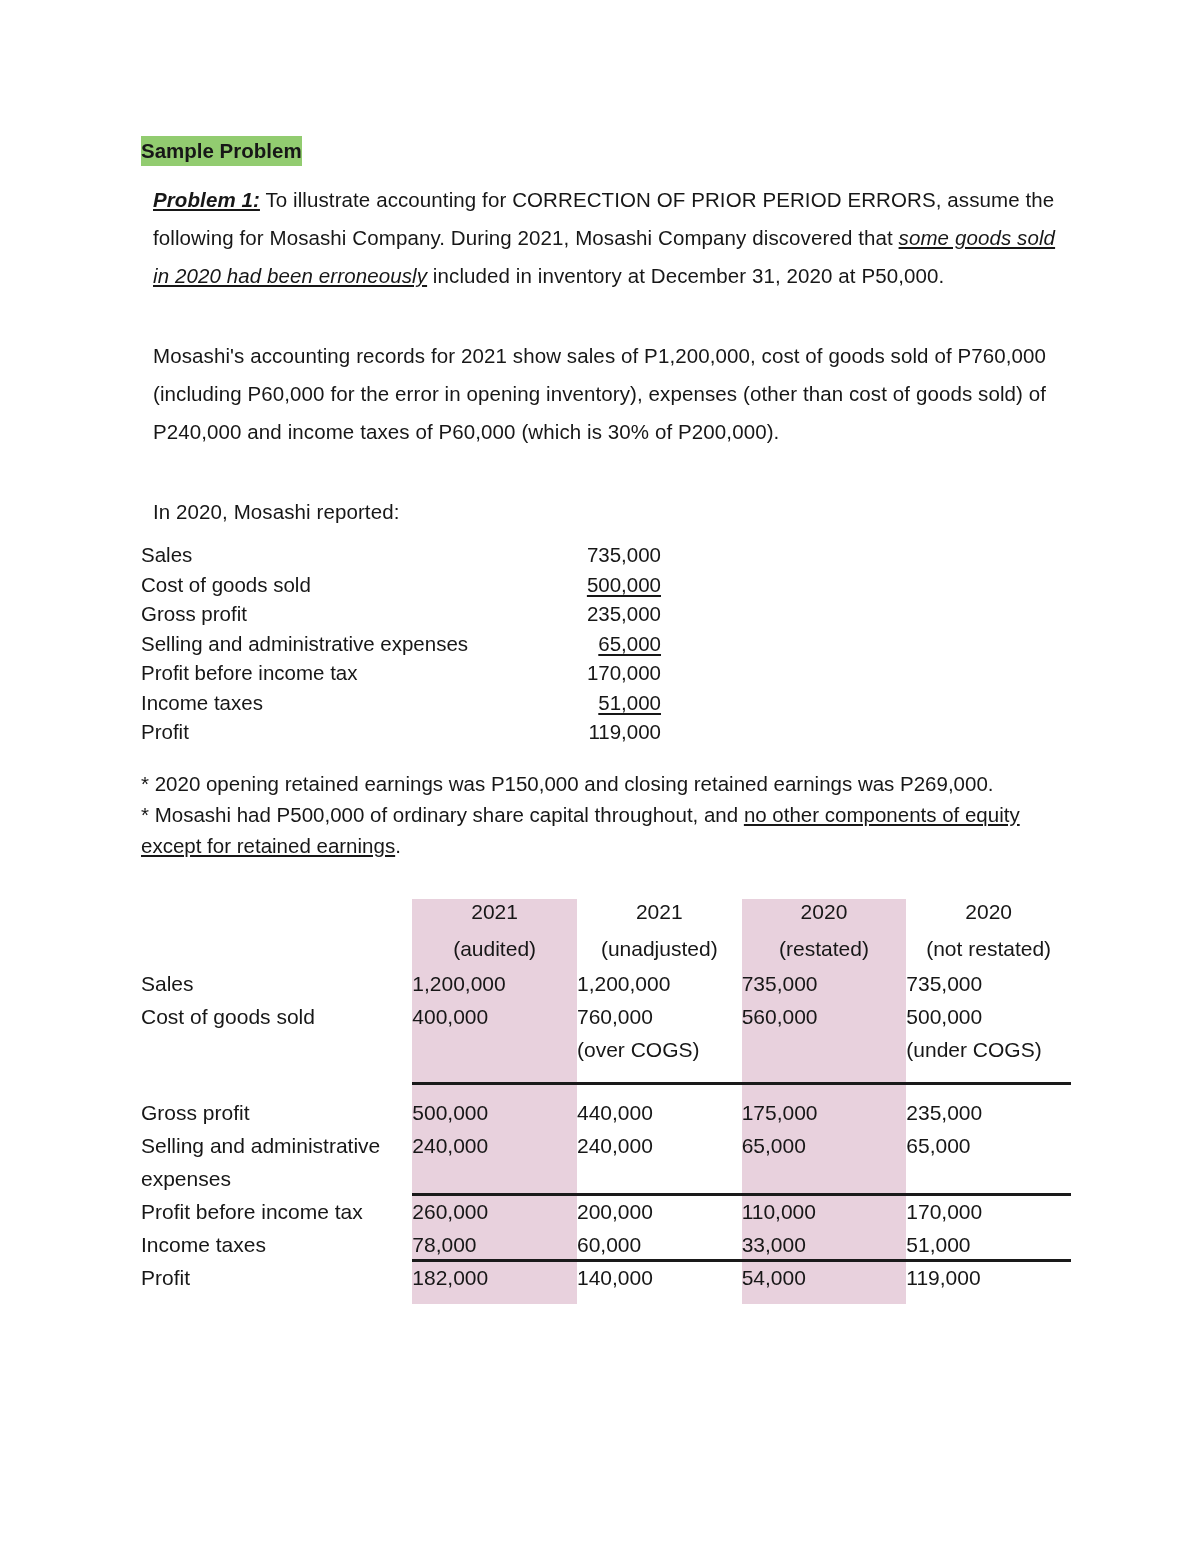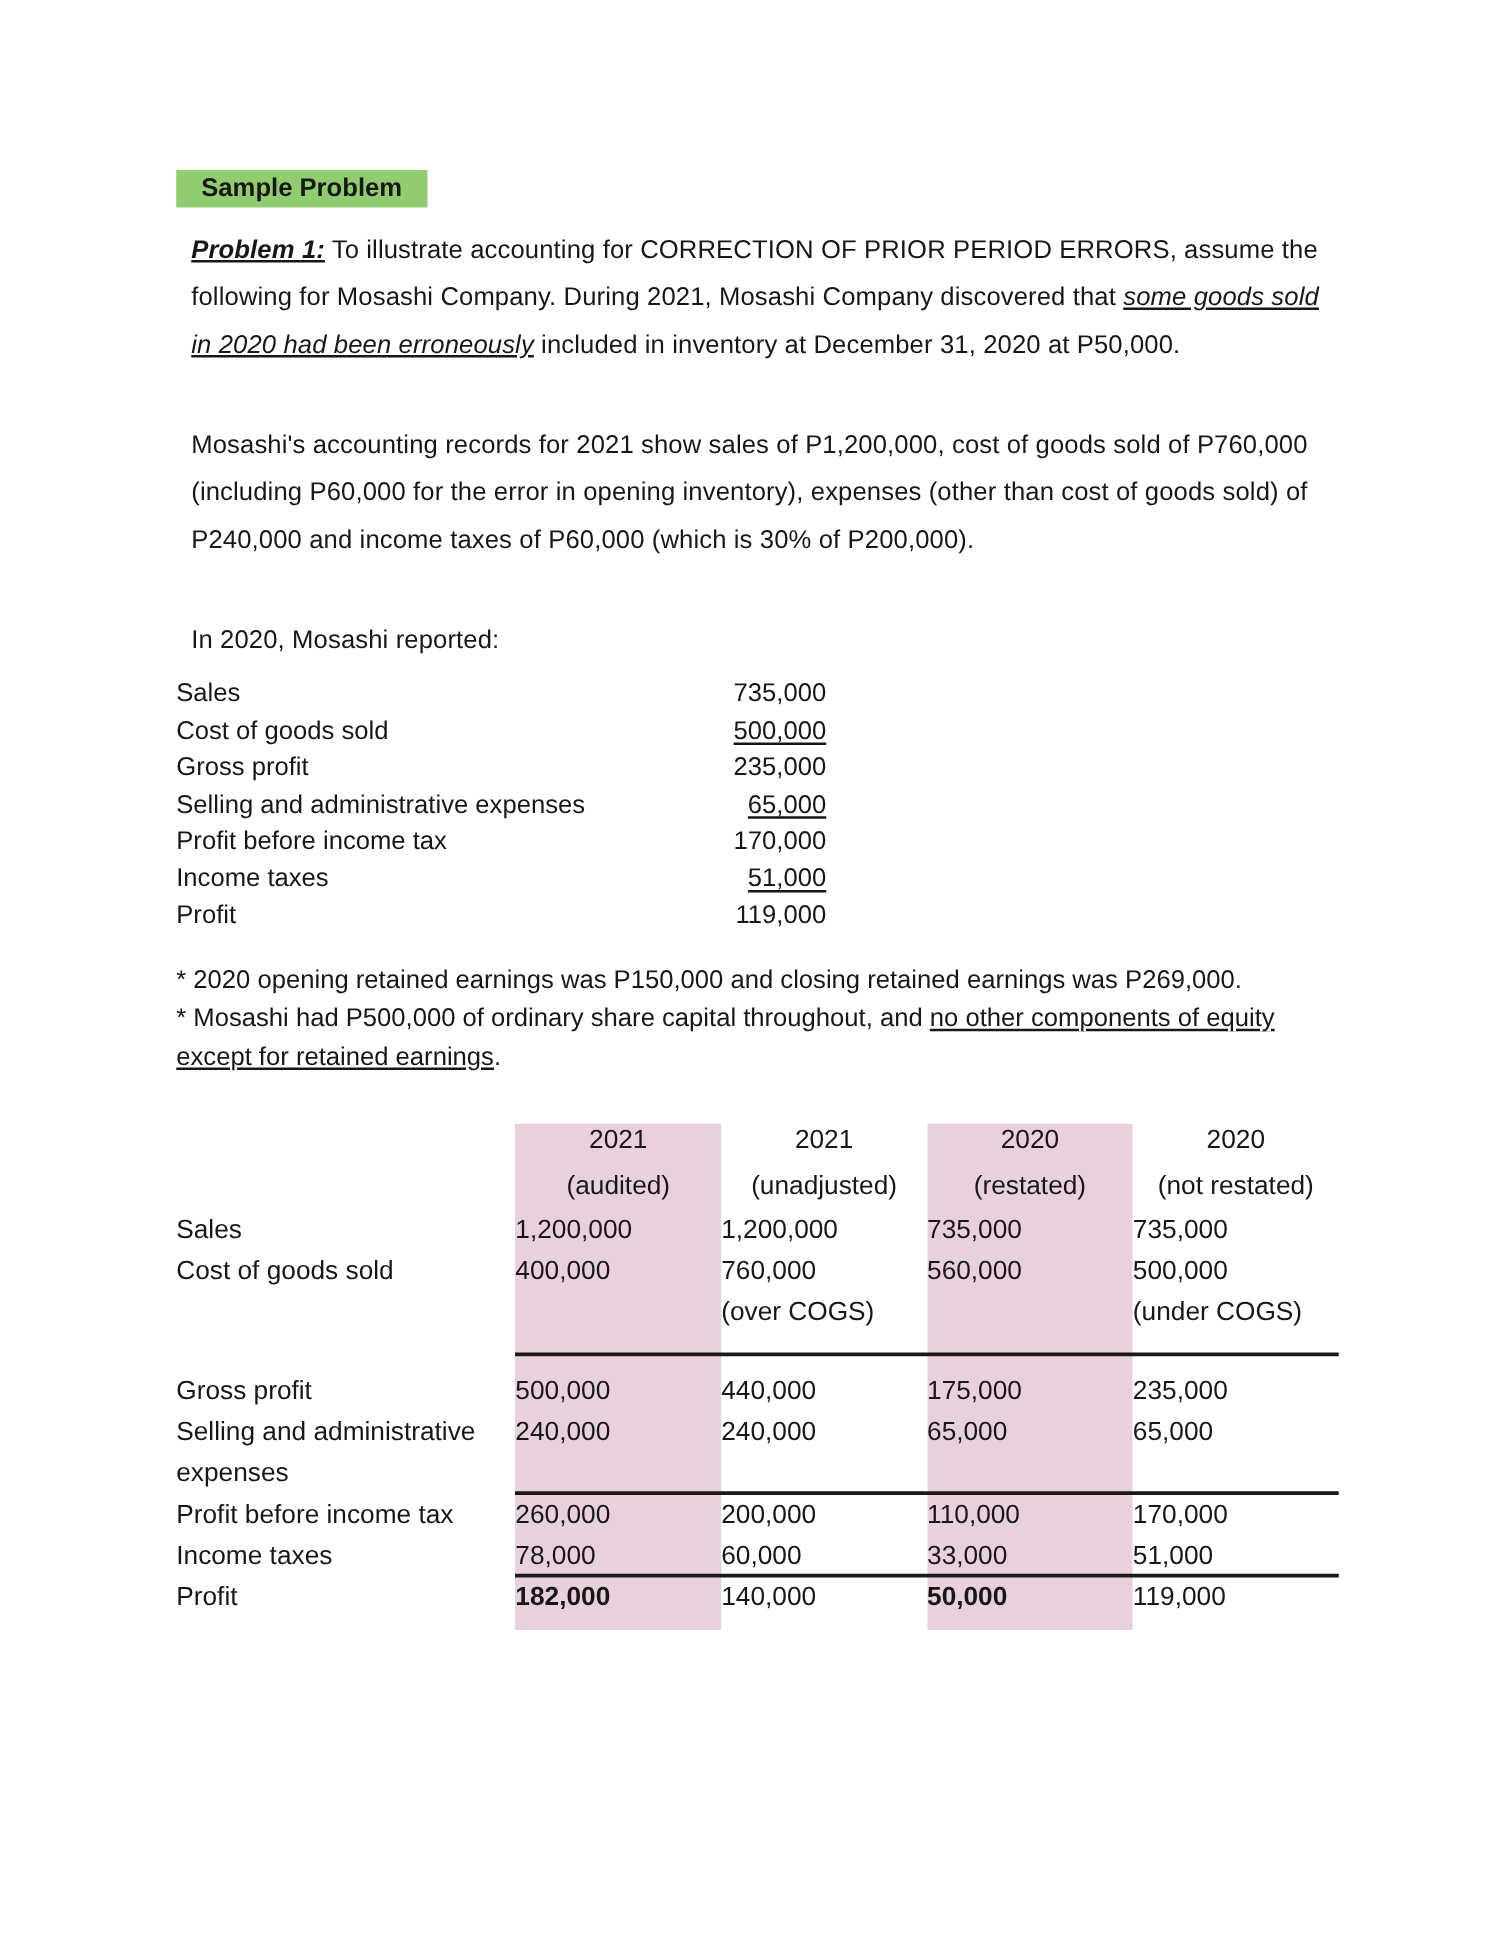--- a/index.html
+++ b/index.html
@@ -40,21 +40,21 @@
   }
   .gap-18 { height: 18px; }
   .gap-14 { height: 14px; }
 
   .hl-green {
     background: #92cc70;
     font-weight: bold;
     font-size: 20.5px;
     line-height: 30px;
     display: inline-block;
-    padding: 0 20px;
+    padding: 0 0;
   }
   .title-line {
     margin: 0 0 4px 0;
     line-height: 32px;
   }
   .und  { text-decoration: underline; }
   .bi-u { font-weight: bold; font-style: italic; text-decoration: underline; }
   .iu   { font-style: italic; text-decoration: underline; }
 
   
@@ -150,21 +150,21 @@
     text-align: left;
     padding-right: 12px;
     padding-top: 10px;
     line-height: 33px;
     white-space: nowrap;
   }
   td.num .sub {
     display: block;
     white-space: nowrap;
   }
-  td.num.b { font-weight: bold; }
+  td.num.b { font-weight: normal; }
 
   tr.spacer td { height: 30px; line-height: 0; font-size: 0; padding: 0; }
   tr.r-tall td { height: 52px; }
 </style>
 </head>
 <body>
 
 <div class="page">
   <div class="content">
 
@@ -327,21 +327,21 @@
             <td class="num">78,000</td>
             <td class="num">60,000</td>
             <td class="num">33,000</td>
             <td class="num">51,000</td>
           </tr>
 
           <tr>
             <td class="lbl">Profit</td>
             <td class="num b">182,000</td>
             <td class="num">140,000</td>
-            <td class="num b">50,000</td>
+            <td class="num b">54,000</td>
             <td class="num">119,000</td>
           </tr>
         </tbody>
       </table>
     </div>
 
   </div>
 </div>
 
 </body></html>

